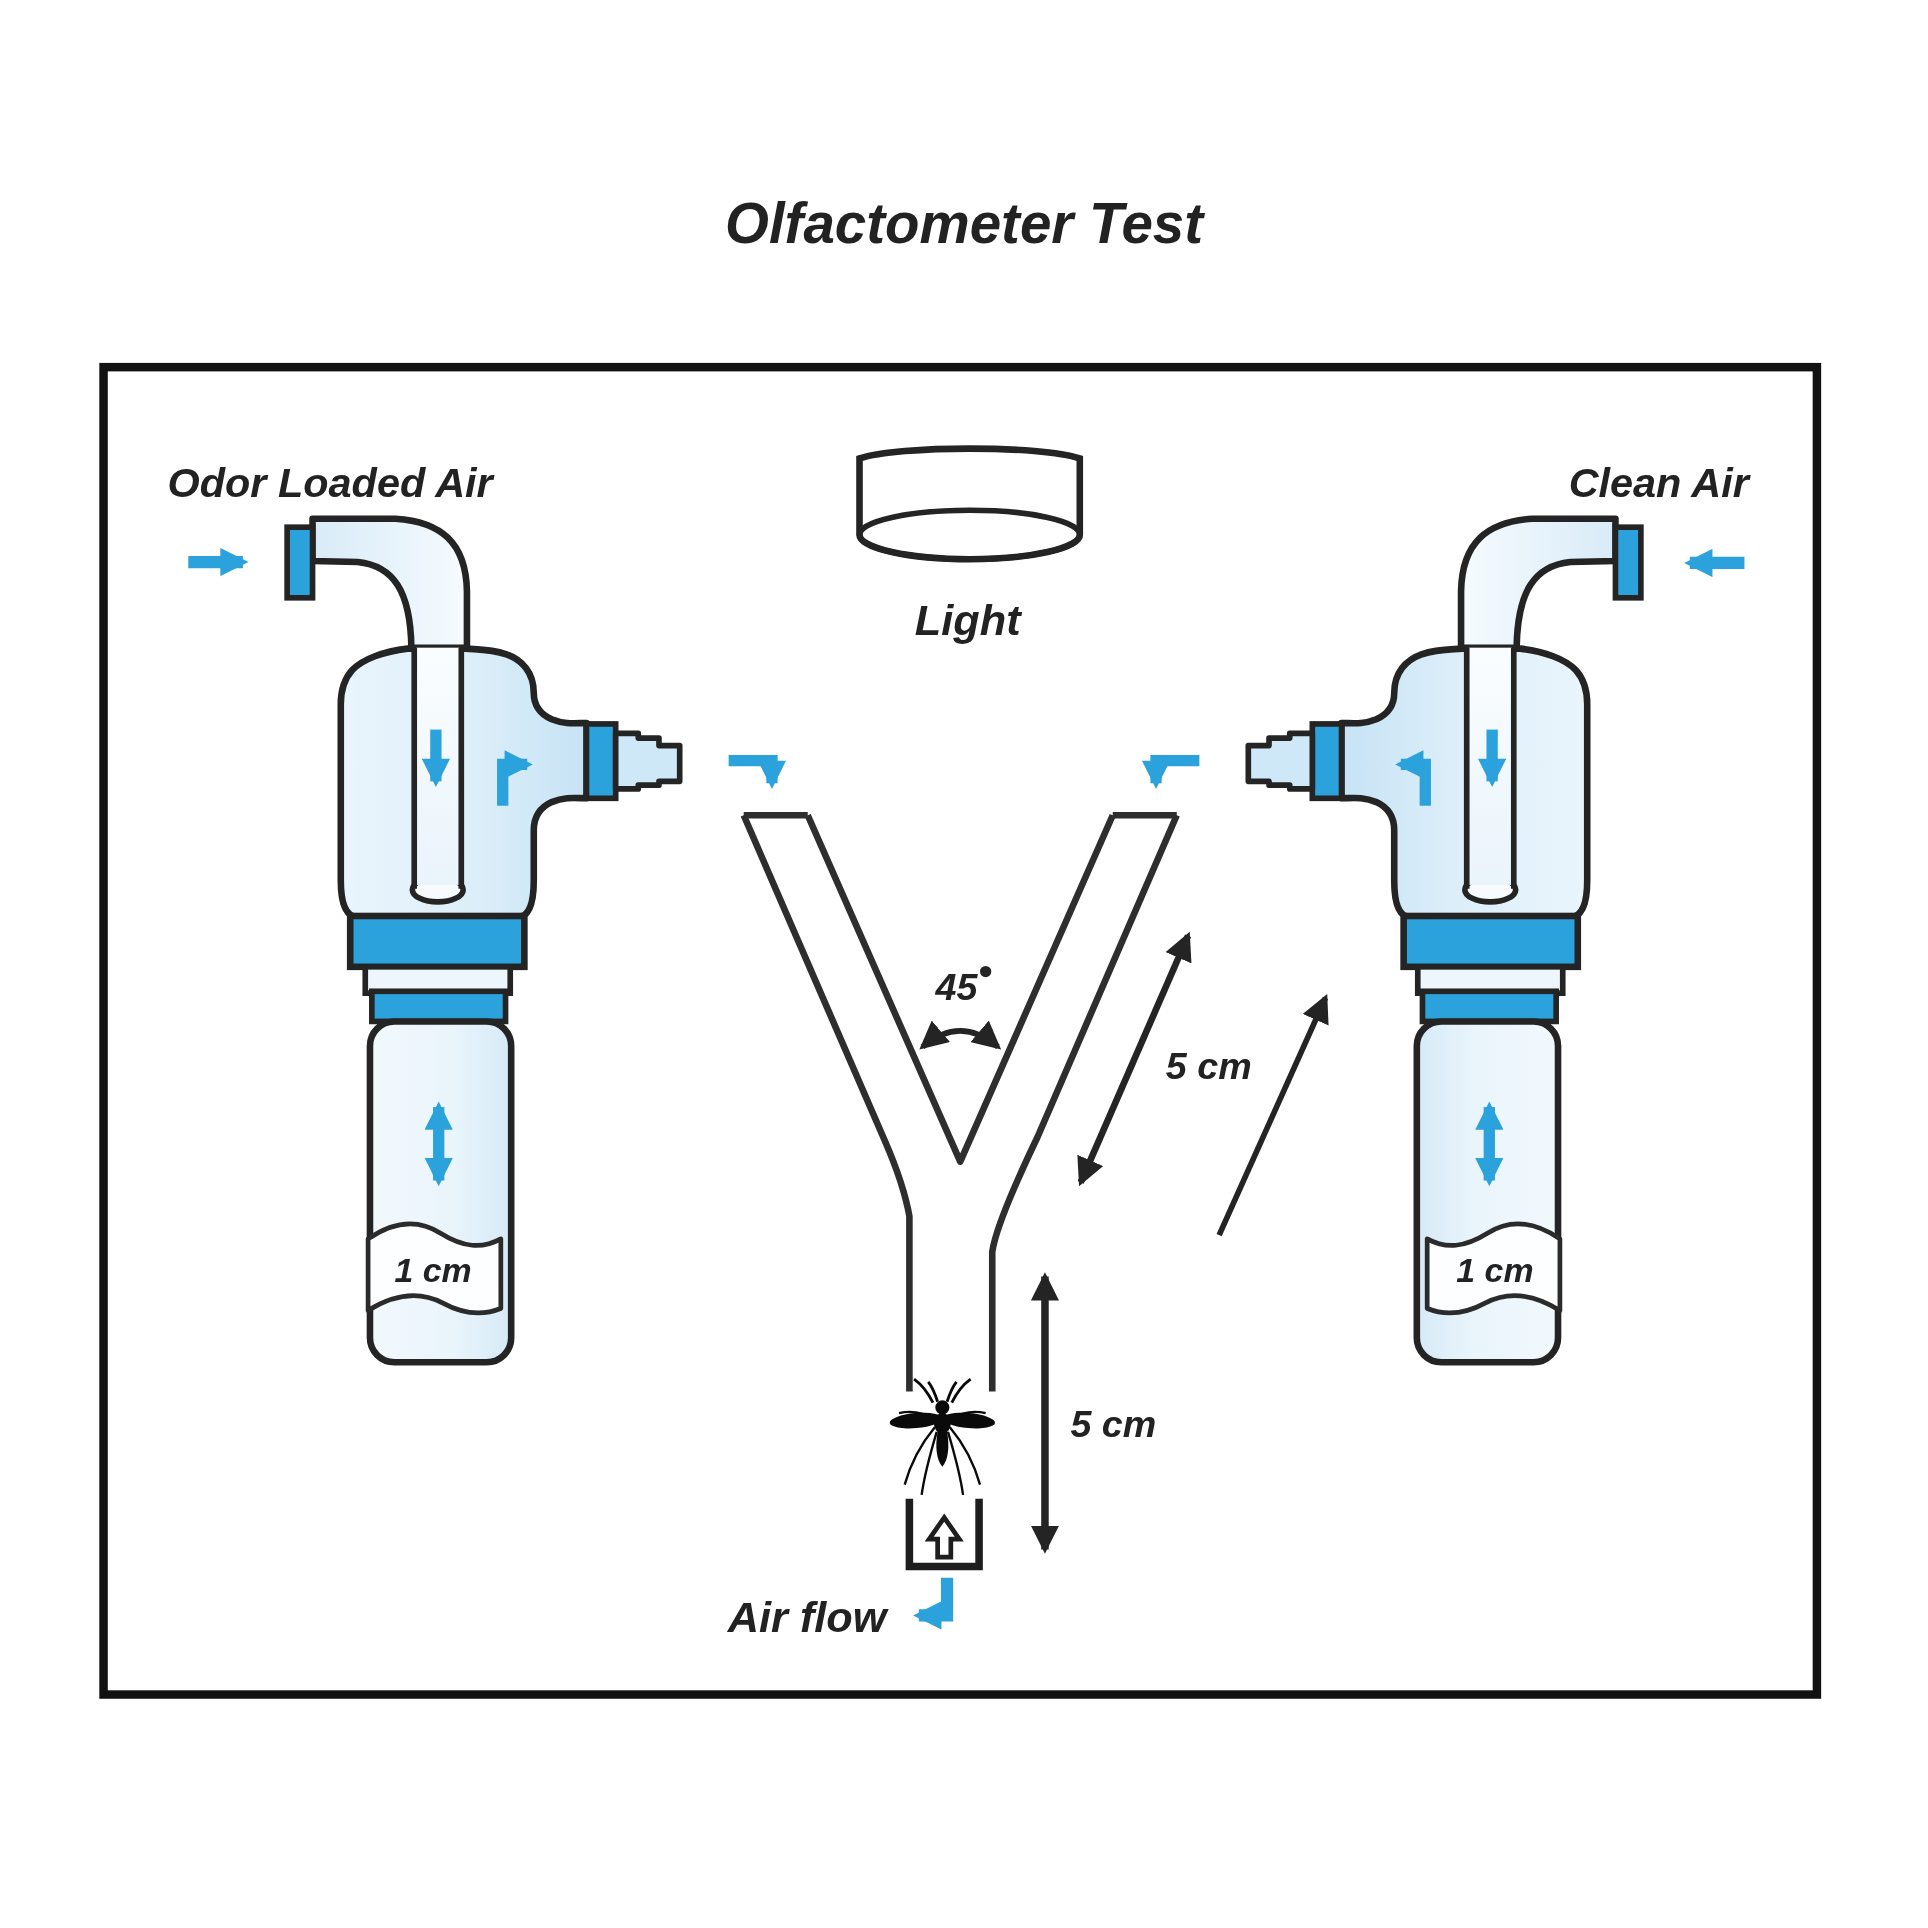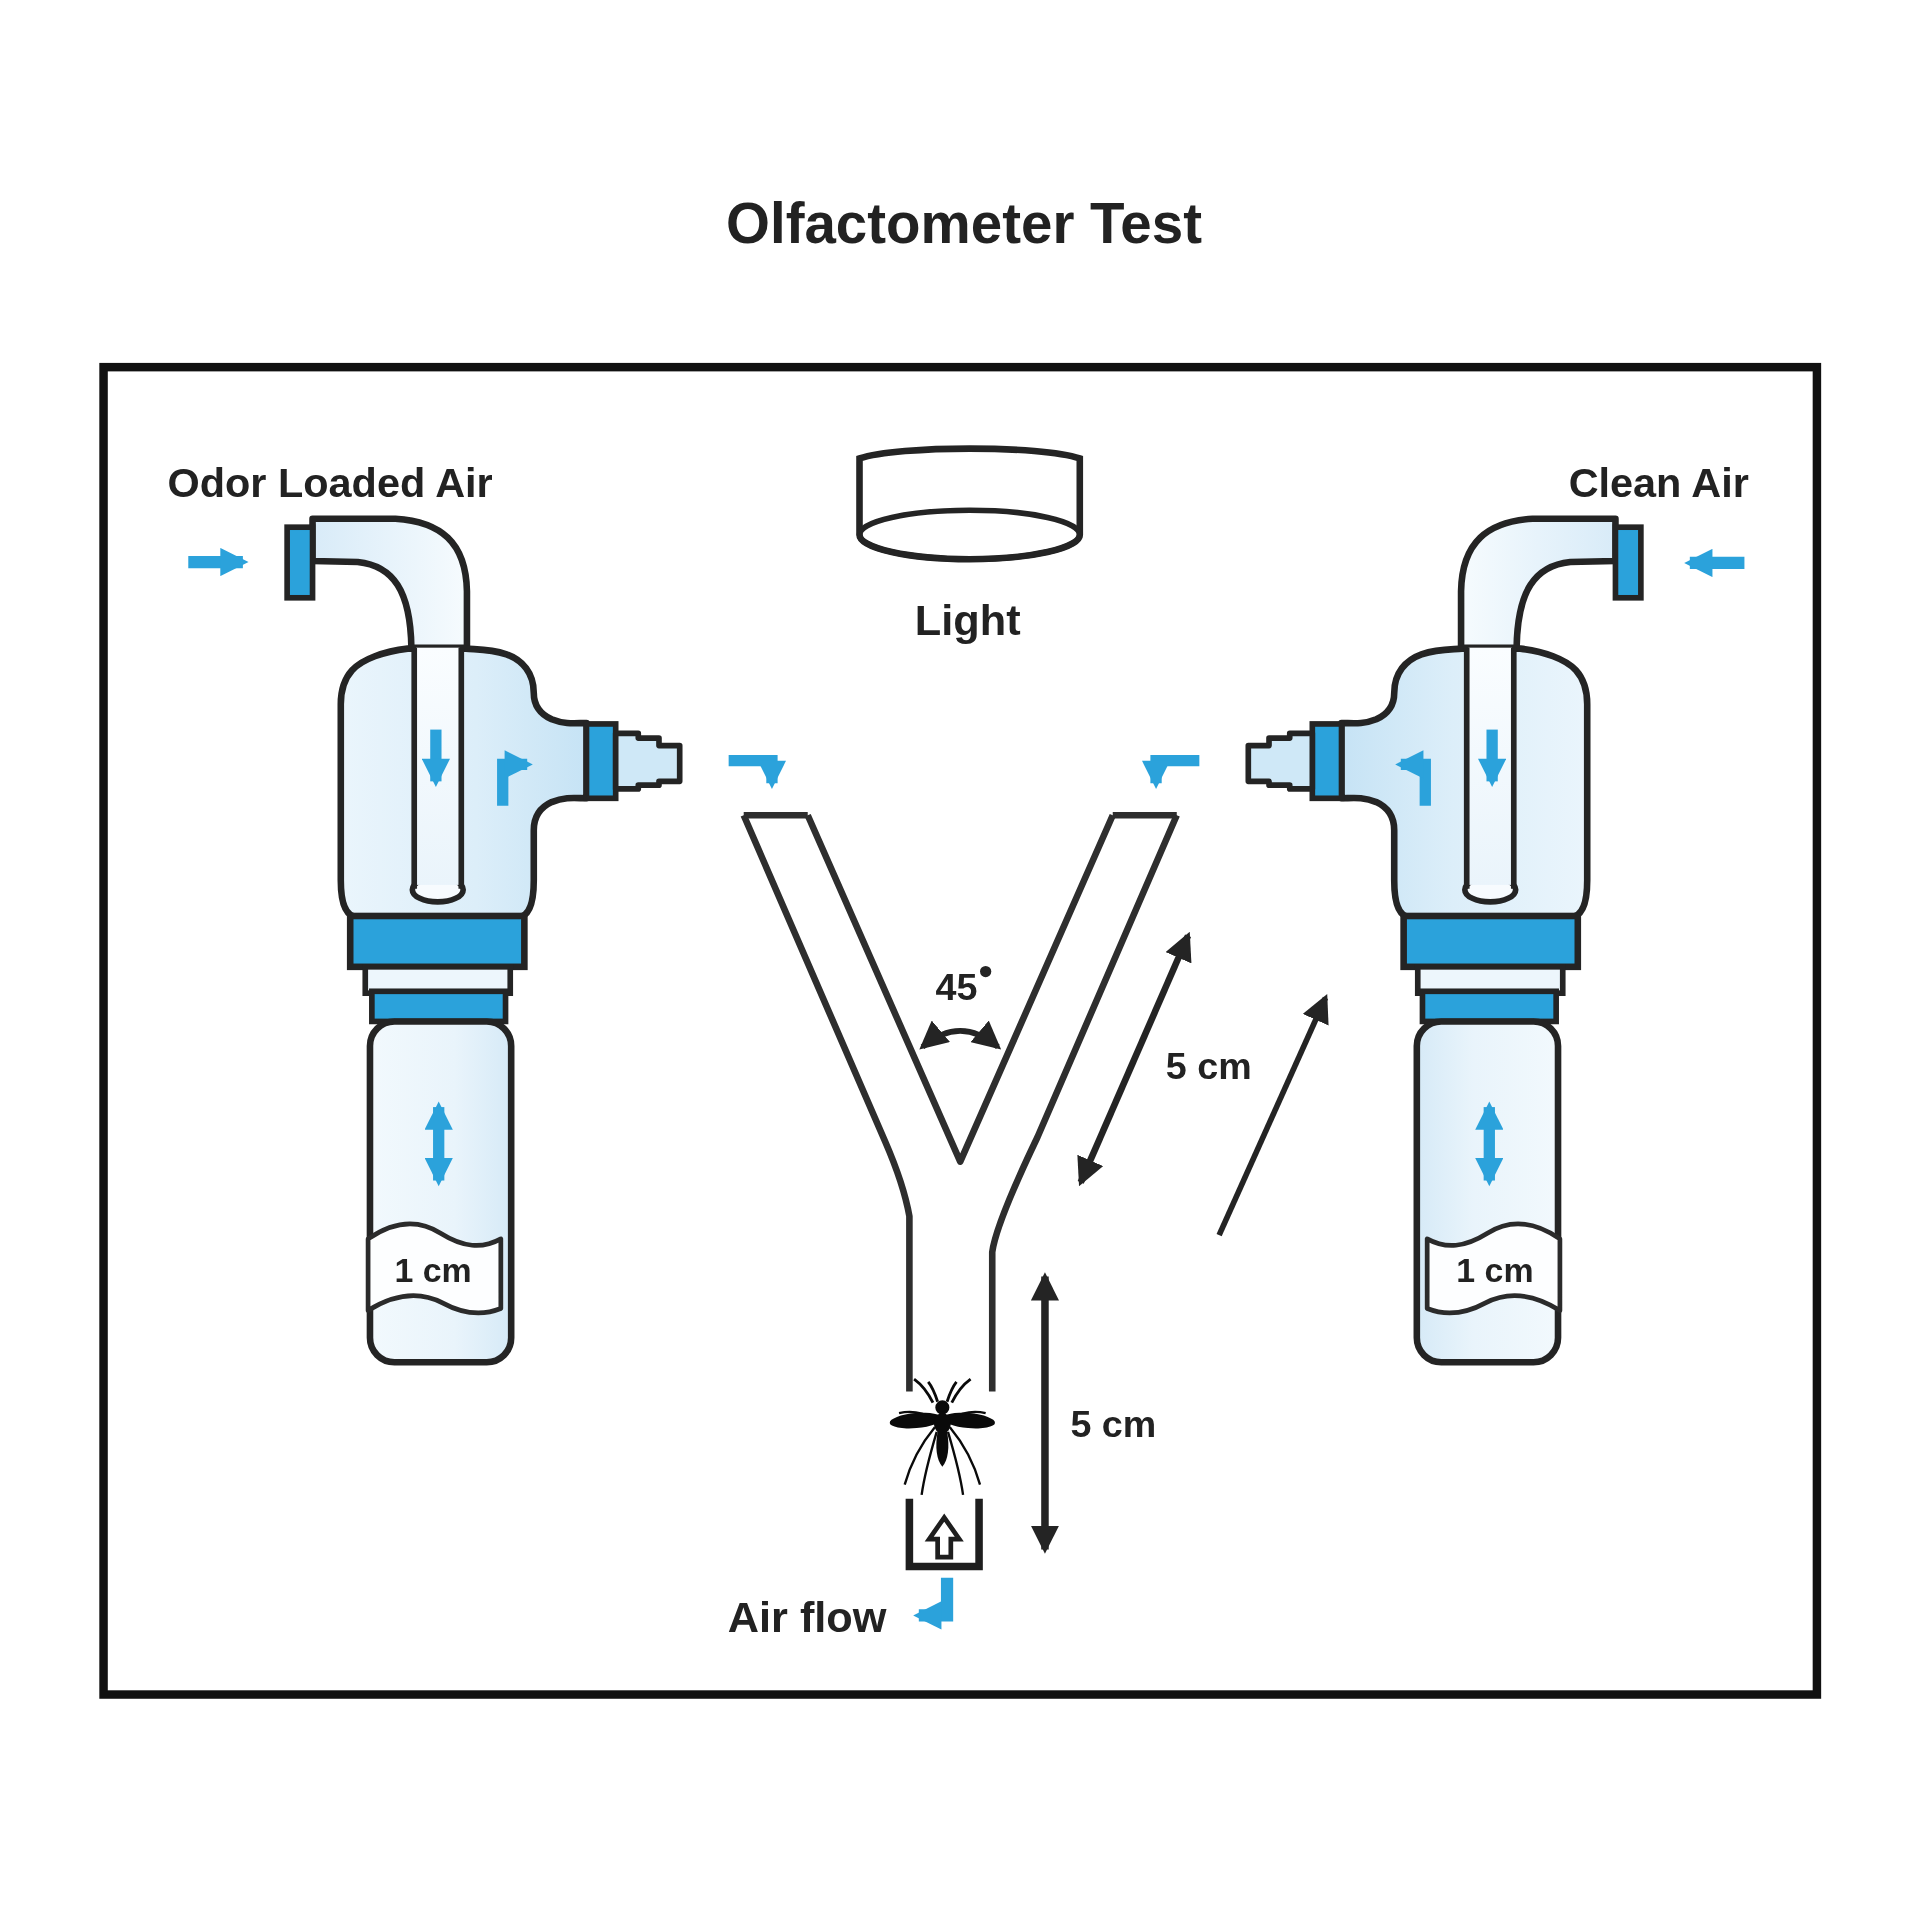--- a/index.html
+++ b/index.html
@@ -1,16 +1,16 @@
 <!DOCTYPE html>
 <html style="font-size:15px"><head>
 <meta charset="utf-8">
 <style>
   html,body{margin:0;padding:0;background:#ffffff;}
-  .stage{width:1928px;height:1928px;position:relative;background:#ffffff;overflow:hidden;}
+  .stage{width:1928px;height:1928px;position:relative;background:#ffffff;overflow:hidden;font-style:italic;}
   svg{display:block;}
   text{font-family:"Liberation Sans","DejaVu Sans",sans-serif;font-weight:700;fill:#222222;}
   .t-title{font-size:60px;}
   .t-label{font-size:44px;}
   .t-light{font-size:46px;}
   .t-dim{font-size:40px;}
   .t-small{font-size:36px;}
 </style>
 </head>
 <body>

